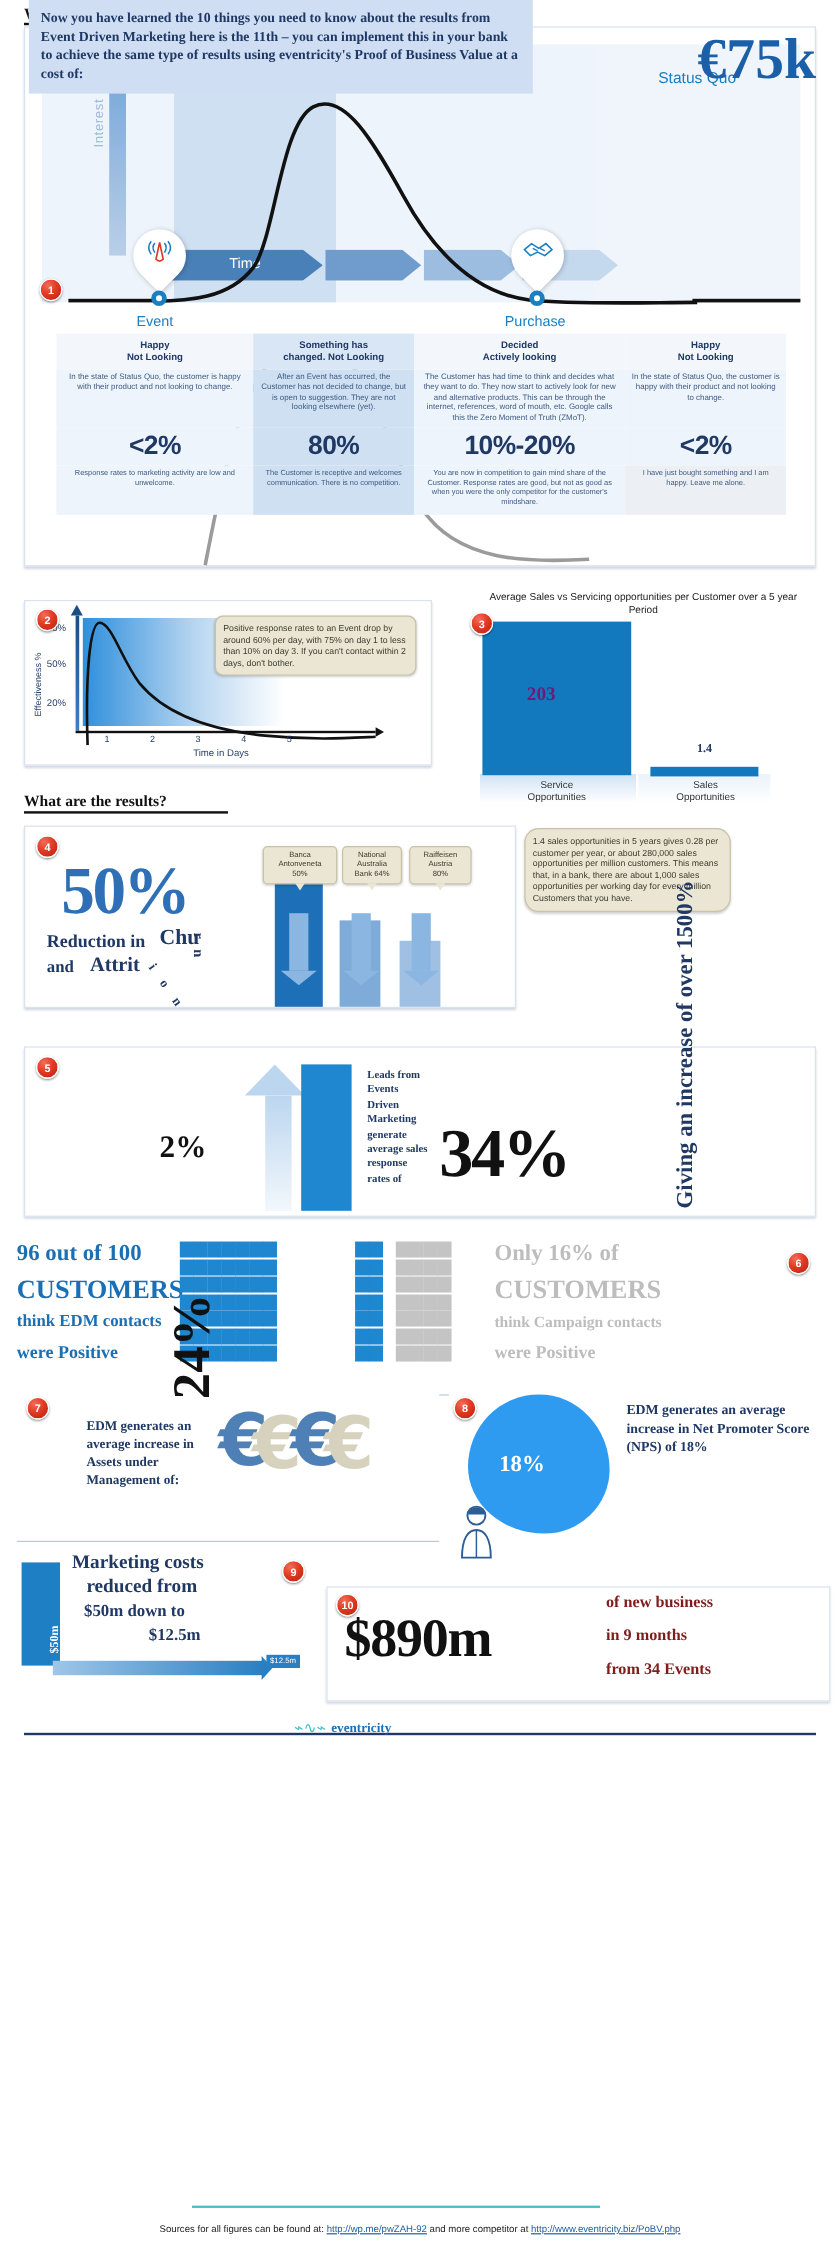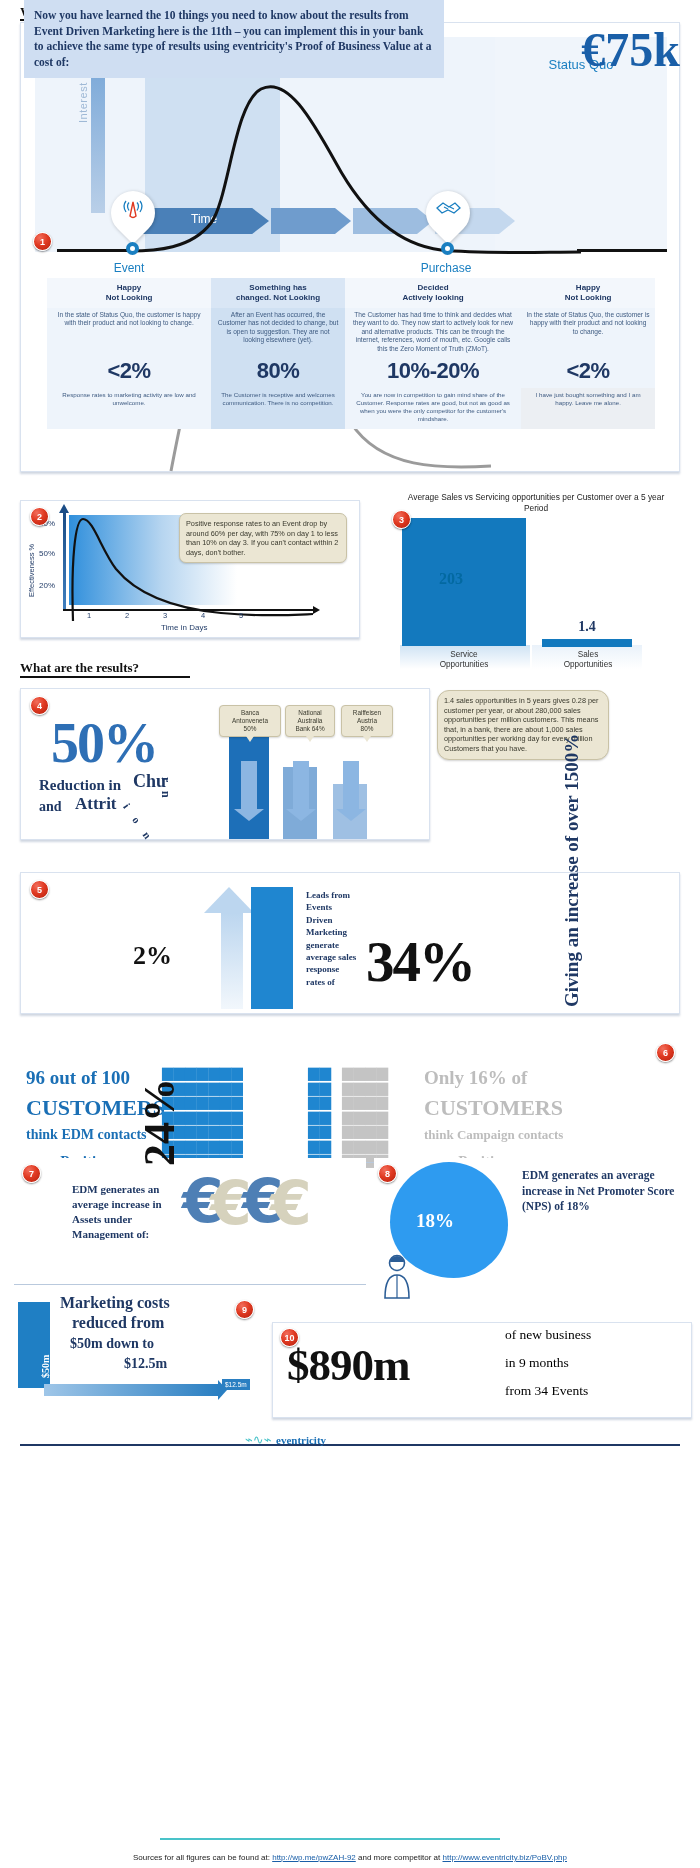--- a/index.html
+++ b/index.html
@@ -127,21 +127,21 @@
            font-size:57px; color:#111; letter-spacing:-2px; }
   .s5-rot { position:absolute; font-family:"Liberation Serif",serif; font-weight:bold;
             font-size:19px; color:#1F3864; transform:rotate(-90deg); transform-origin:left top;
             white-space:nowrap; }
   .s5-up { position:absolute; background:linear-gradient(#bcd6ef,#f2f7fc); }
   .s5-up:before { content:""; position:absolute; left:-17px; top:-26px;
           border-left:25px solid transparent; border-right:25px solid transparent;
           border-bottom:26px solid #bcd6ef; }
 
   
-  #s6 { left:12px; top:1028px; width:556px; height:132px;margin-top:33px; }
+  #s6 { left:0px; top:1028px; width:556px; height:132px; }
   .ppl { position:absolute; letter-spacing:0px; font-size:15px; line-height:14.5px;
          font-family:"DejaVu Sans", sans-serif; white-space:pre; }
   .s6-l { position:absolute; font-family:"Liberation Serif",serif; font-weight:bold;
           color:#1a6fb5; }
   .s6-r { position:absolute; font-family:"Liberation Serif",serif; font-weight:bold;
           color:#bdbdbd; }
 
   
   #s7 { left:14px; top:1158px; width:352px; height:110px; }
   .s7-txt { position:absolute; left:10px; top:24px; width:118px;
@@ -175,22 +175,22 @@
   .s9-arrow:after{ content:""; position:absolute; right:-8px; top:-4px;
               border-top:10px solid transparent; border-bottom:10px solid transparent;
               border-left:9px solid #2a7fc2; }
   .s9-tag { position:absolute; background:#2a7fc2; color:#fff; font-size:6.5px;
             padding:2px 3px; font-family:"Liberation Sans",sans-serif; }
 
   
   #s10 { left:272px; top:1322px; width:420px; height:96px; }
   .s10-big { position:absolute; font-family:"Liberation Serif",serif; font-weight:bold;
              font-size:45px; color:#111; letter-spacing:-1px; }
-  .s10-txt { position:absolute; font-family:"Liberation Serif",serif; font-weight:normal;
-             font-size:13.5px; color:#000000; }
+  .s10-txt { position:absolute; font-family:"Liberation Serif",serif; font-weight:bold;
+             font-size:13.5px; color:#7f1d1d; }
 
   
   .logo-rule { position:absolute; height:1.5px; background:#1F3864; }
   .logo { position:absolute; font-family:"Liberation Serif",serif; font-size:11px;
           color:#1a6fb5; font-weight:bold; }
   .logo-wave { position:absolute; font-size:13px; color:#49c3c9; }
   #sfoot { left:20px; top:1440px; width:660px; height:120px; }
   .foot-box { position:absolute; left:24px; top:0; width:420px; background:#cfdef2;
               padding:8px 10px; font-family:"Liberation Serif",serif; font-weight:bold;
               font-size:11.5px; line-height:15.5px; color:#1F3864; }
@@ -332,29 +332,29 @@
   <div class="xtick" style="left:218px;">5</div>
   <div class="xlab">Time in Days</div>
   <div class="callout" style="left:158px; top:12px; width:168px;">Positive response rates to an Event drop by around 60% per day, with 75% on day 1 to less than 10% on day 3. If you can't contact within 2 days, don't bother.</div>
 </div>
 <div class="badge" style="left:30px; top:507px;">2</div>
 
 <div class="panel-plain" id="s3">
   <div class="s3-title">Average Sales vs Servicing opportunities per Customer over a 5 year Period</div>
   <div class="bar-base" style="left:18px; top:155px; width:130px;"></div>
   <div class="bar-blue" style="left:20px; top:28px; width:124px; height:128px;"></div>
-  <div class="bar-val" style="left:20px; top:80px; width:98px; color:#0369a1; font-size:16px;
+  <div class="bar-val" style="left:20px; top:80px; width:98px; color:#701a75; font-size:16px;
        font-family:'Liberation Serif',serif;">203</div>
   <div class="bar-cap" style="left:14px; top:160px; width:136px; color:#333;">
     <span>Service</span><br>
     <span>Opportunities</span>
   </div>
   <div class="bar-base" style="left:150px; top:155px; width:110px; background:linear-gradient(#eaf2fa,#fff);"></div>
   <div class="bar-blue" style="left:160px; top:149px; width:90px; height:8px;"></div>
-  <div class="bar-val" style="left:160px; top:129px; width:90px; color:#1F3864; font-size:14px;
+  <div class="bar-val" style="left:160px; top:129px; width:90px; color:#1F3864; font-size:10px;
        font-family:'Liberation Serif',serif;">1.4</div>
   <div class="bar-cap" style="left:152px; top:160px; width:108px;">
     <span>Sales</span><br>
     <span>Opportunities</span>
   </div>
 </div>
 <div class="badge" style="left:392px; top:510px;">3</div>
 <div class="callout" style="left:437px; top:690px; width:172px; border-radius:12px;">1.4 sales opportunities in 5 years gives 0.28 per customer per year, or about 280,000 sales opportunities per million customers. This means that, in a bank, there are about 1,000 sales opportunities per working day for every million Customers that you have.</div>
 
 <div class="sec-head" style="left:20px; top:660px;">What are the results?</div>

